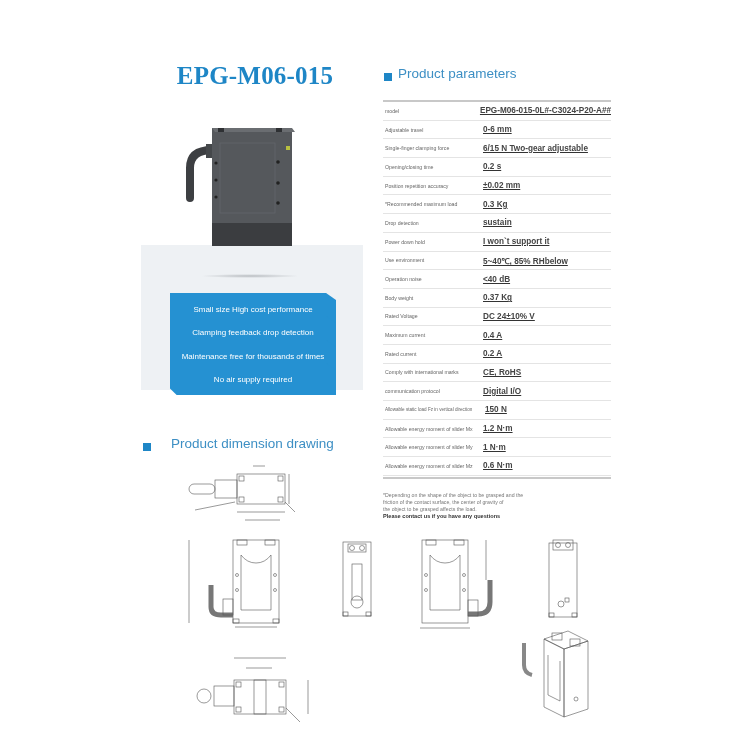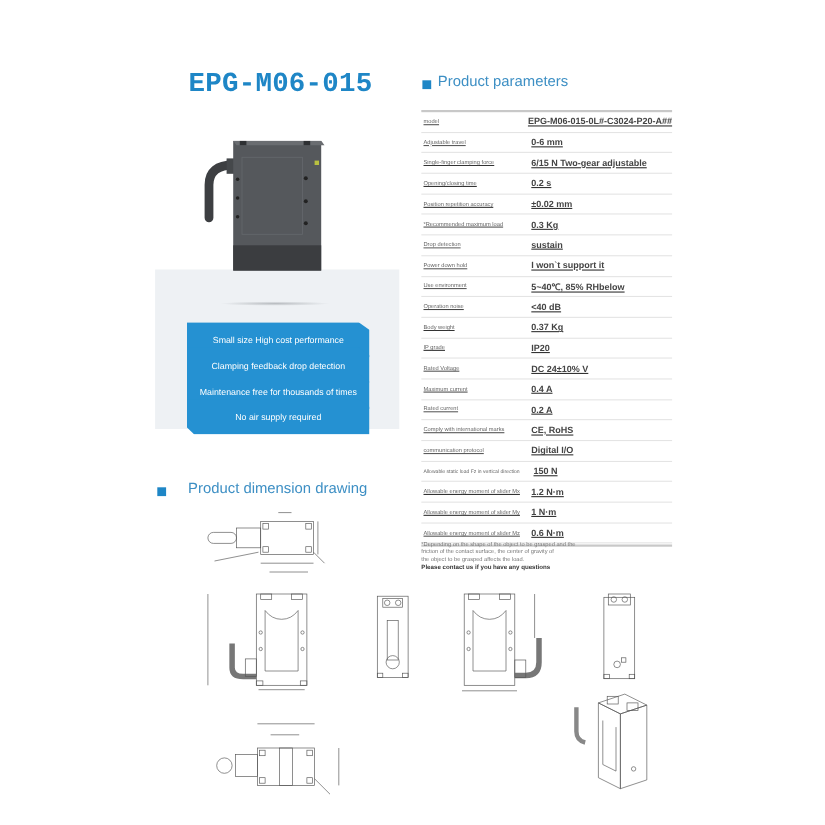--- a/index.html
+++ b/index.html
@@ -1,21 +1,21 @@
 <!DOCTYPE html>
 <html><head>
 <meta charset="utf-8">
 <style>
   * { box-sizing: border-box; margin: 0; padding: 0; }
   html, body { width: 750px; height: 750px; background: #ffffff; overflow: hidden; }
   body { font-family: "Liberation Sans", sans-serif; position: relative; color: #333; }
 
   .title {
     position: absolute; left: 140px; top: 62px; width: 230px; text-align: center;
-    font-family: Liberation Mono, monospace; font-weight: bold; font-size: 25px;
+    font-family: Liberation Serif, serif; font-weight: bold; font-size: 25px;
     color: #1e86c6; letter-spacing: 0.2px;
   }
 
   .section-head {
     position: absolute; display: flex; align-items: flex-end; gap: 6px;
     font-size: 13.5px; color: #3d8fc4;
   }
   .section-head .sq { width: 8px; height: 8px; background: #1e86c6; display: inline-block; }
   .params-head { left: 384px; top: 66px; }
   .dim-head { left: 143px; top: 436px; gap: 20px; }
@@ -129,24 +129,20 @@
     </div>
   <div class="prow">
       <span class="lbl">Operation noise</span>
       <span class="val">&lt;40 dB</span>
     </div>
   <div class="prow">
       <span class="lbl">Body weight</span>
       <span class="val">0.37 Kg</span>
     </div>
   <div class="prow">
-      <span class="lbl">IP grade</span>
-      <span class="val">IP20</span>
-    </div>
-  <div class="prow">
       <span class="lbl">Rated Voltage</span>
       <span class="val">DC 24±10% V</span>
     </div>
   <div class="prow">
       <span class="lbl">Maximum current</span>
       <span class="val">0.4 A</span>
     </div>
   <div class="prow">
       <span class="lbl">Rated current</span>
       <span class="val">0.2 A</span>

